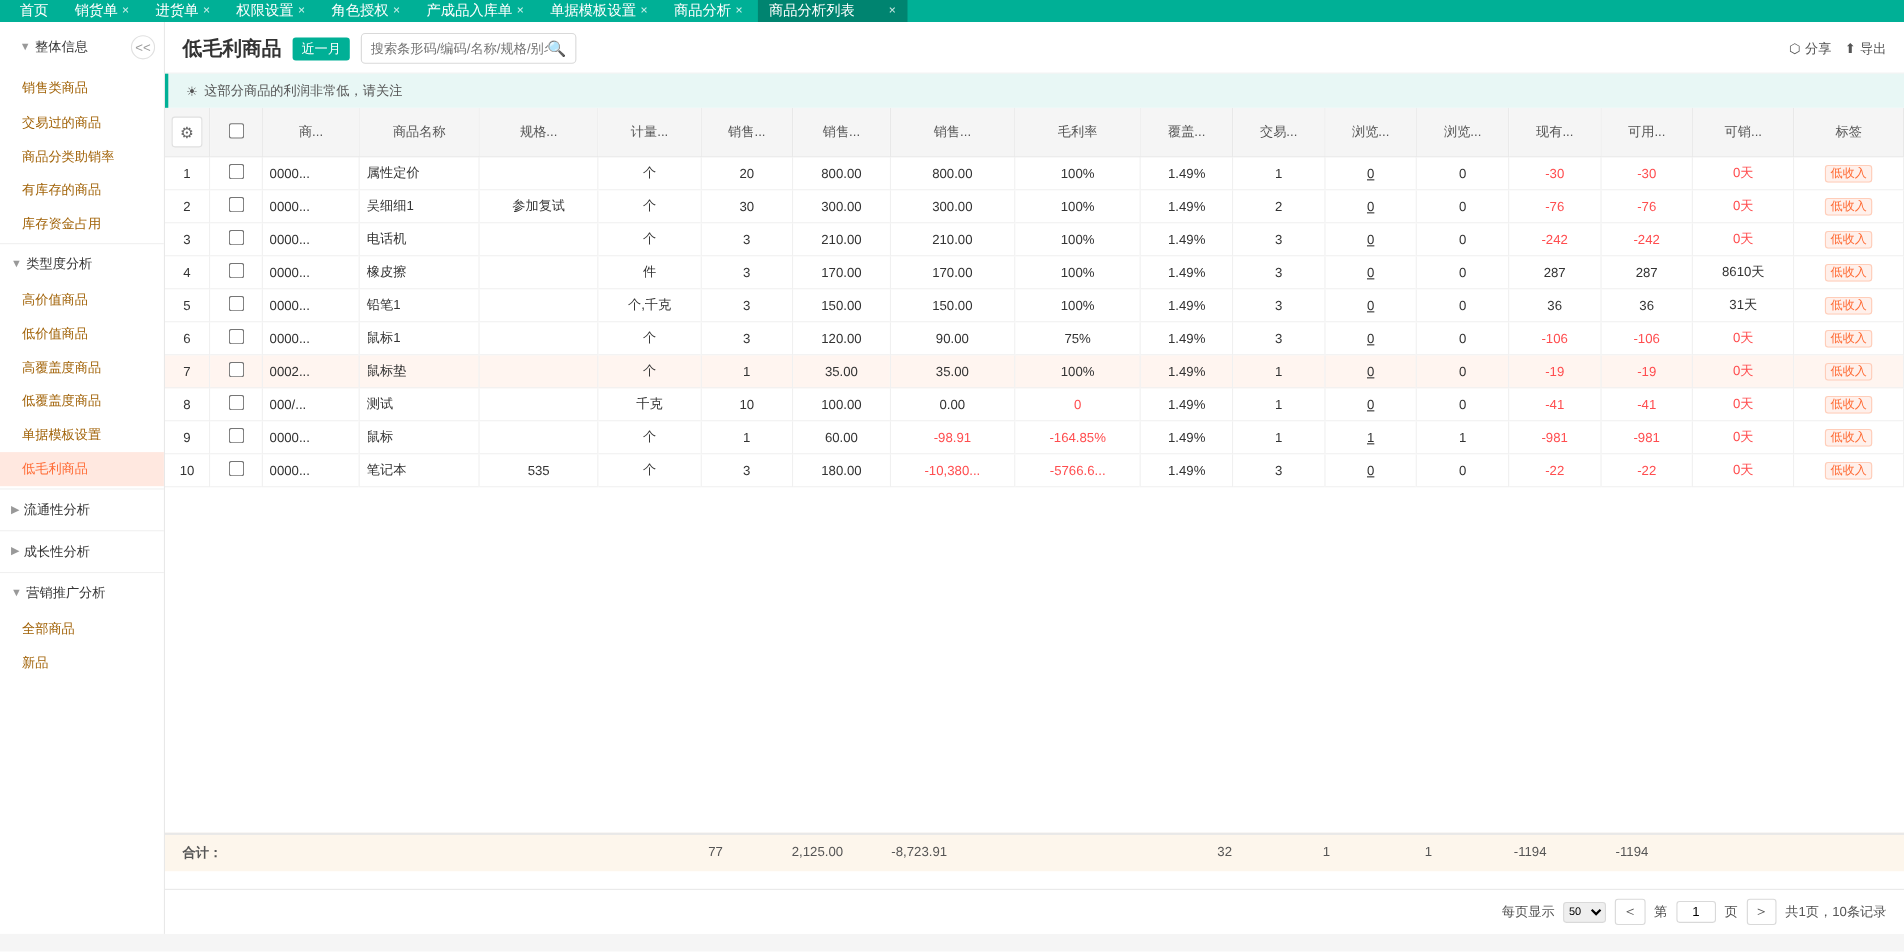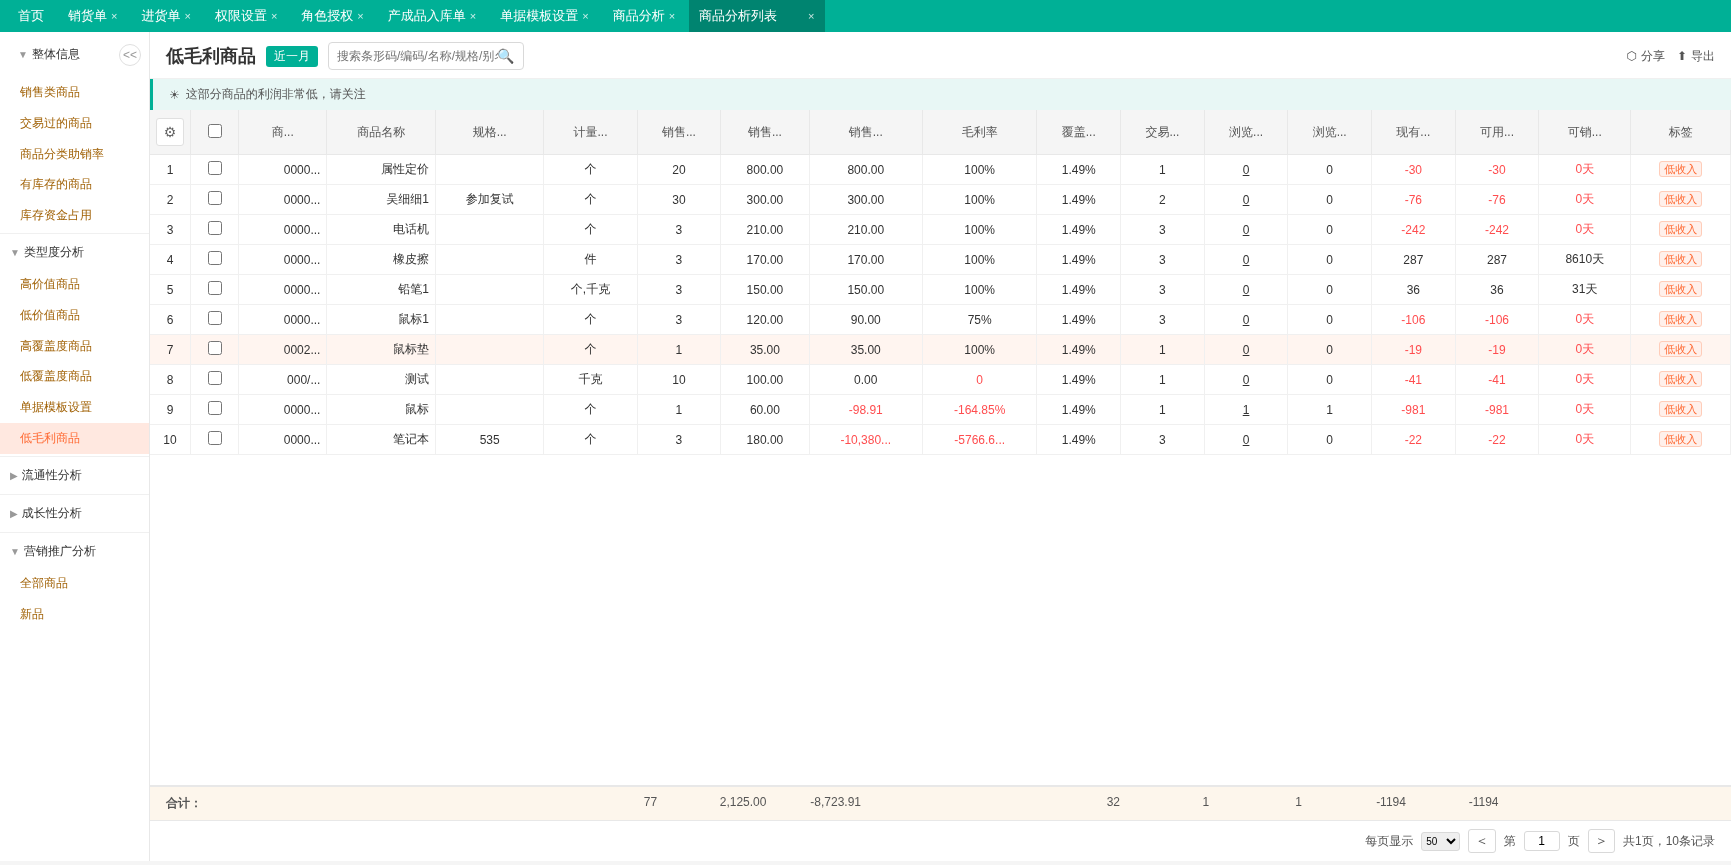--- a/index.html
+++ b/index.html
@@ -3,21 +3,21 @@
   <meta charset="utf-8">
   <style>
     * { box-sizing: border-box; margin: 0; padding: 0; }
     body { font-family: "Microsoft YaHei", "PingFang SC", sans-serif; font-size: 12px; background: #f5f5f5; color: #333; }
 
     
     .top-nav {
       background: #00b096;
       display: flex;
       align-items: center;
-      height: 32px;
+      height: 20px;
       padding: 0 8px;
       gap: 4px;
     }
     .top-nav .nav-item {
       color: #fff;
       padding: 0 10px;
       height: 36px;
       line-height: 36px;
       cursor: pointer;
       font-size: 13px;
@@ -166,21 +166,21 @@
     }
     thead th:first-child { width: 36px; }
     tbody tr { border-bottom: 1px solid #f0f0f0; }
     tbody tr.highlighted { background: #fff5f0; }
     tbody td {
       padding: 6px 6px;
       text-align: center;
       border-right: 1px solid #f0f0f0;
       white-space: nowrap;
     }
-    tbody td.left { text-align: right; }
+    tbody td.left { text-align: left; }
     .red { color: #ff4d4f; }
     .link-underline { text-decoration: underline; cursor: pointer; }
     .tag-badge {
       background: #fff0eb;
       color: #ff6b35;
       border: 1px solid #ffcdb9;
       border-radius: 3px;
       padding: 1px 4px;
       font-size: 11px;
     }
@@ -215,20 +215,21 @@
       display: flex;
       align-items: center;
       justify-content: flex-end;
       padding: 8px 16px;
       gap: 8px;
       border-top: 1px solid #e8e8e8;
       background: #fff;
       font-size: 12px;
       color: #555;
       flex-shrink: 0;
+      margin-top: 16px;
     }
     .pagination select {
       border: 1px solid #d9d9d9;
       border-radius: 3px;
       padding: 2px 0;
       font-size: 10px;
     }
     .pagination .pg-btn {
       border: 1px solid #d9d9d9;
       border-radius: 3px;

